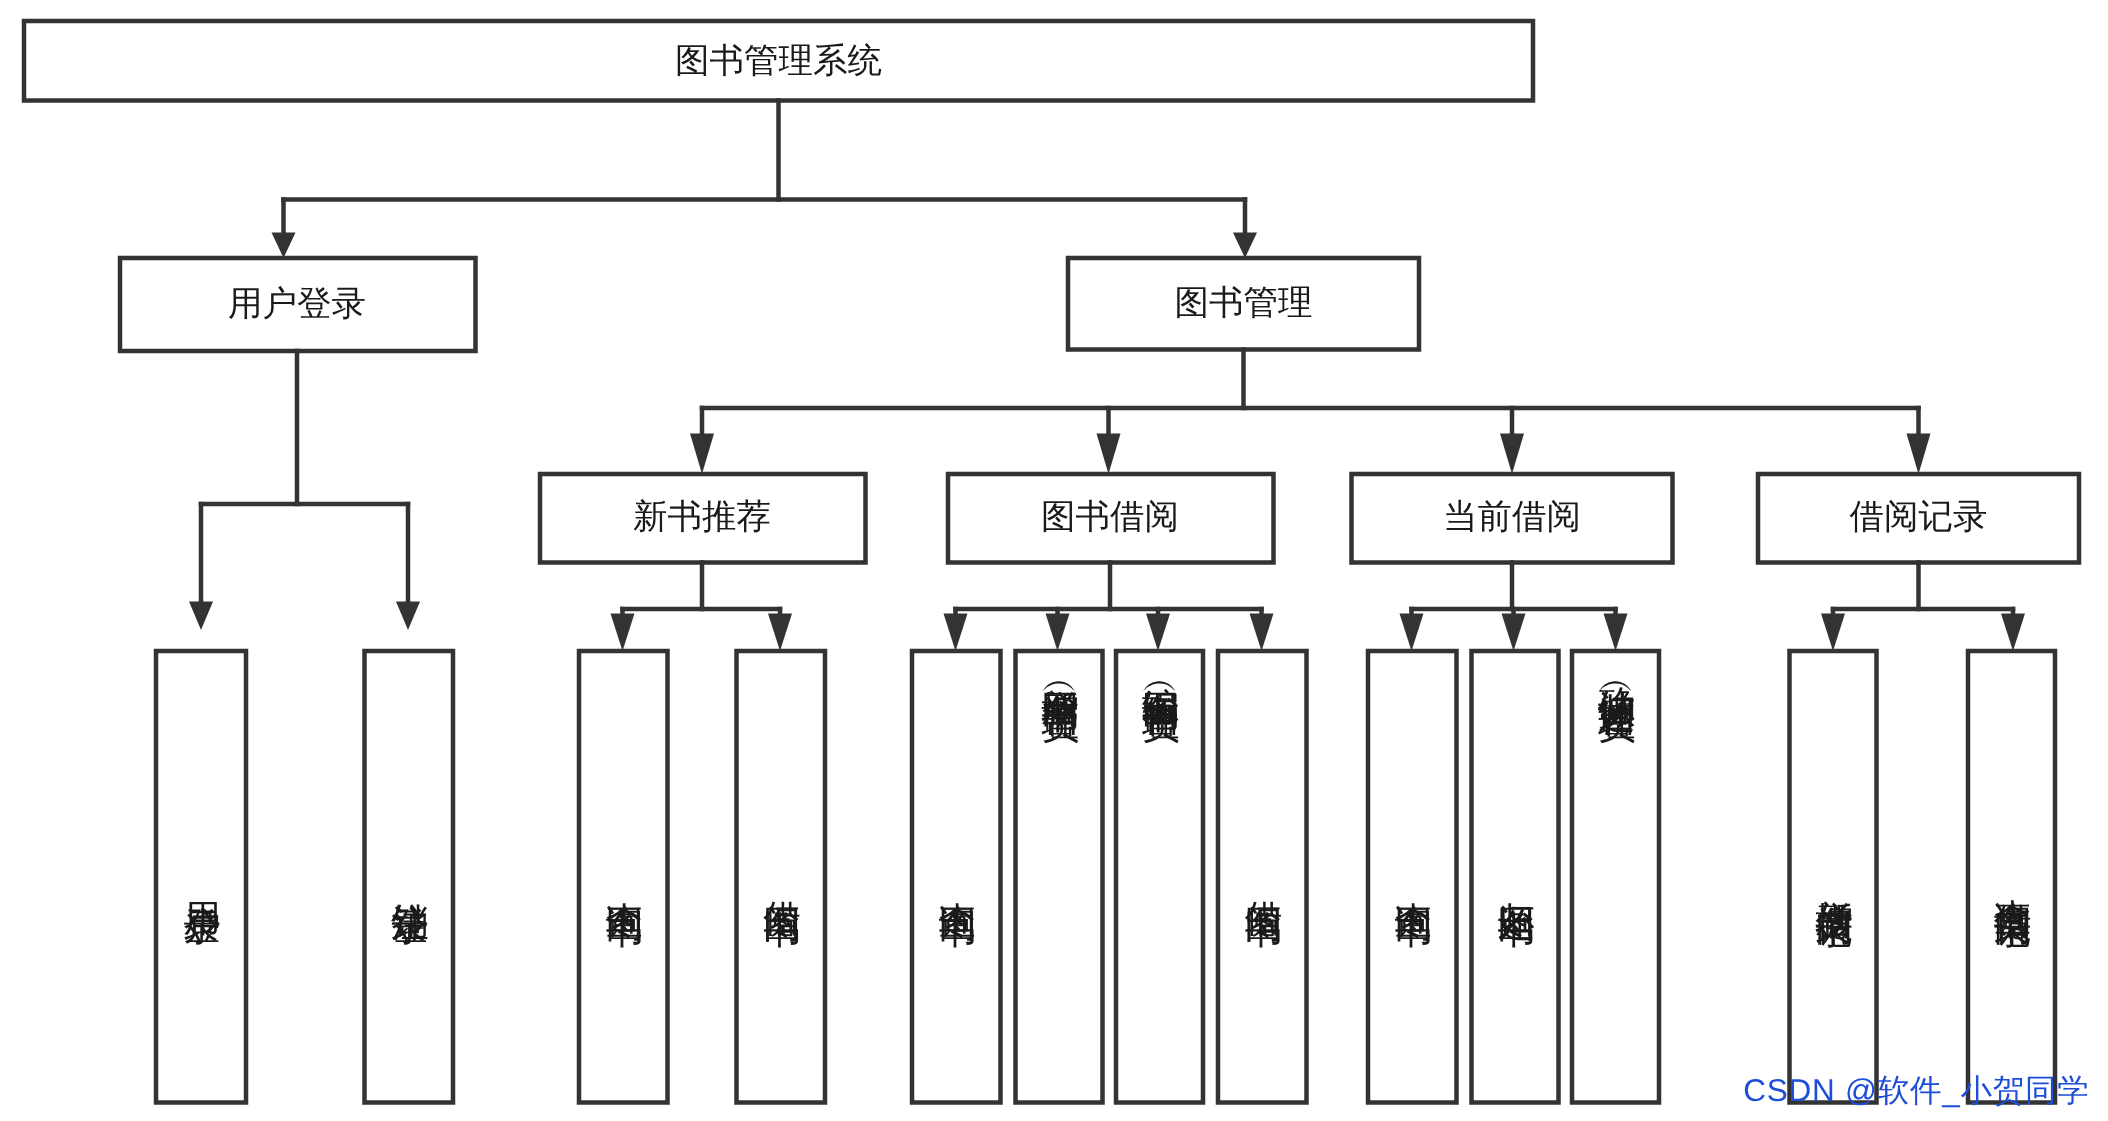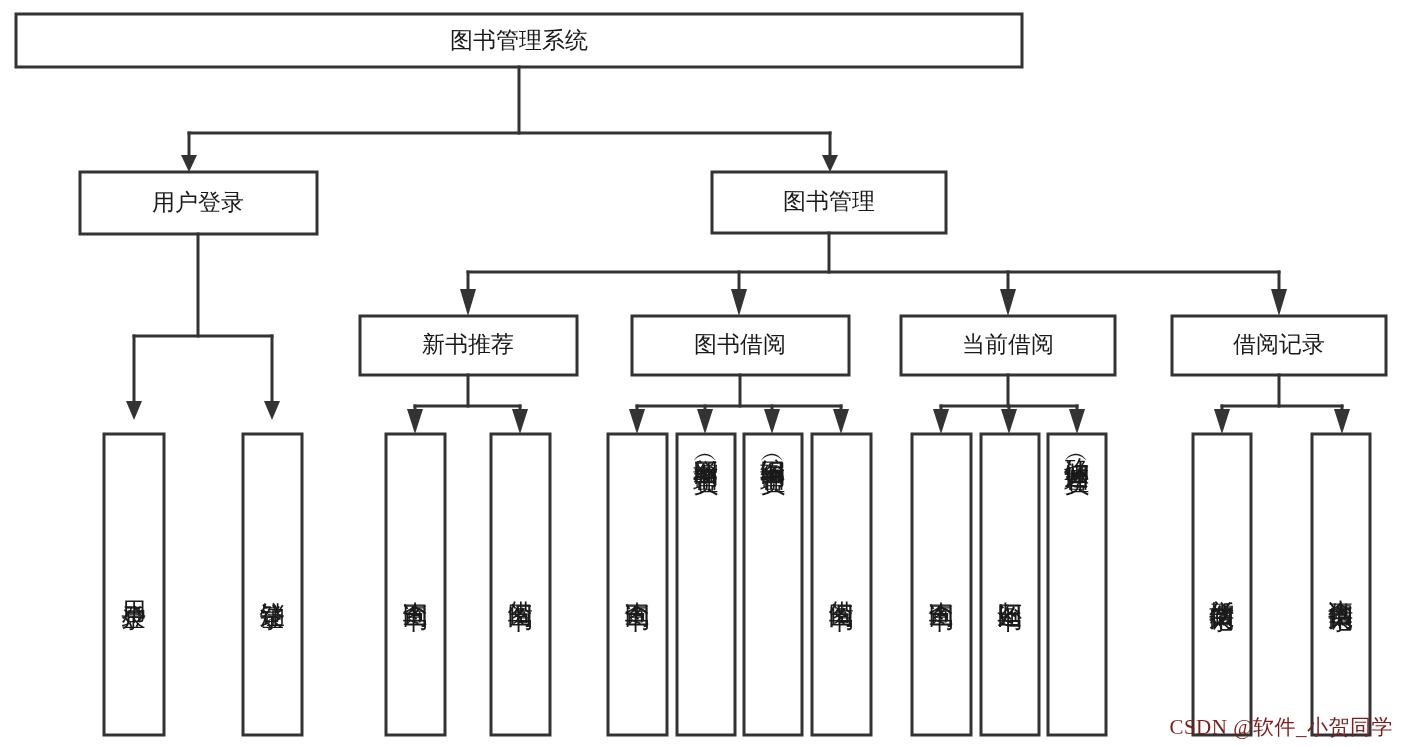--- a/index.html
+++ b/index.html
@@ -61,23 +61,23 @@
     display: flex;
     align-items: center;
     justify-content: flex-start;
     white-space: nowrap;
     pointer-events: none;
   }
   .watermark {
     position: absolute;
     right: 12px;
     bottom: 6px;
-    font-family: Liberation Serif, serif;
+    font-family: Liberation Sans, sans-serif;
     font-size: 21px;
-    color: #7f1d1d;
+    color: #1d4ed8;
     letter-spacing: 0.5px;
     white-space: nowrap;
   }
 </style>
 </head>
 <body>
 
 <div id="diagram-root">
 
   <svg class="diagram-svg" viewBox="0 0 1405 747">

